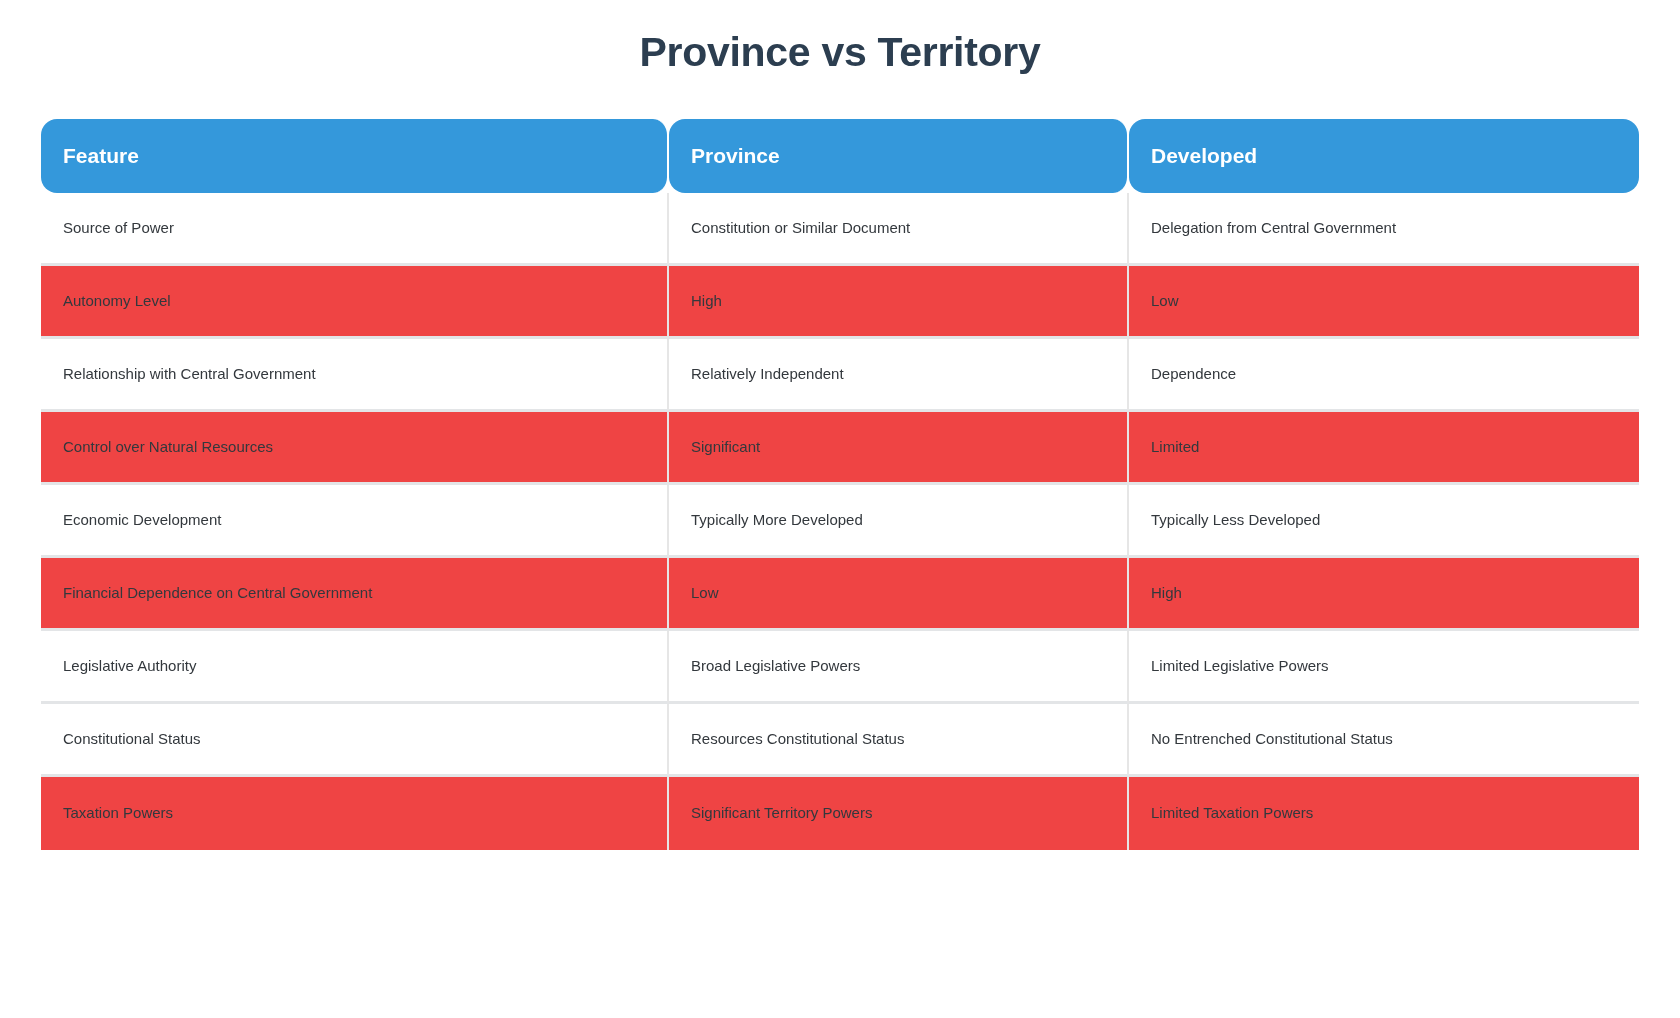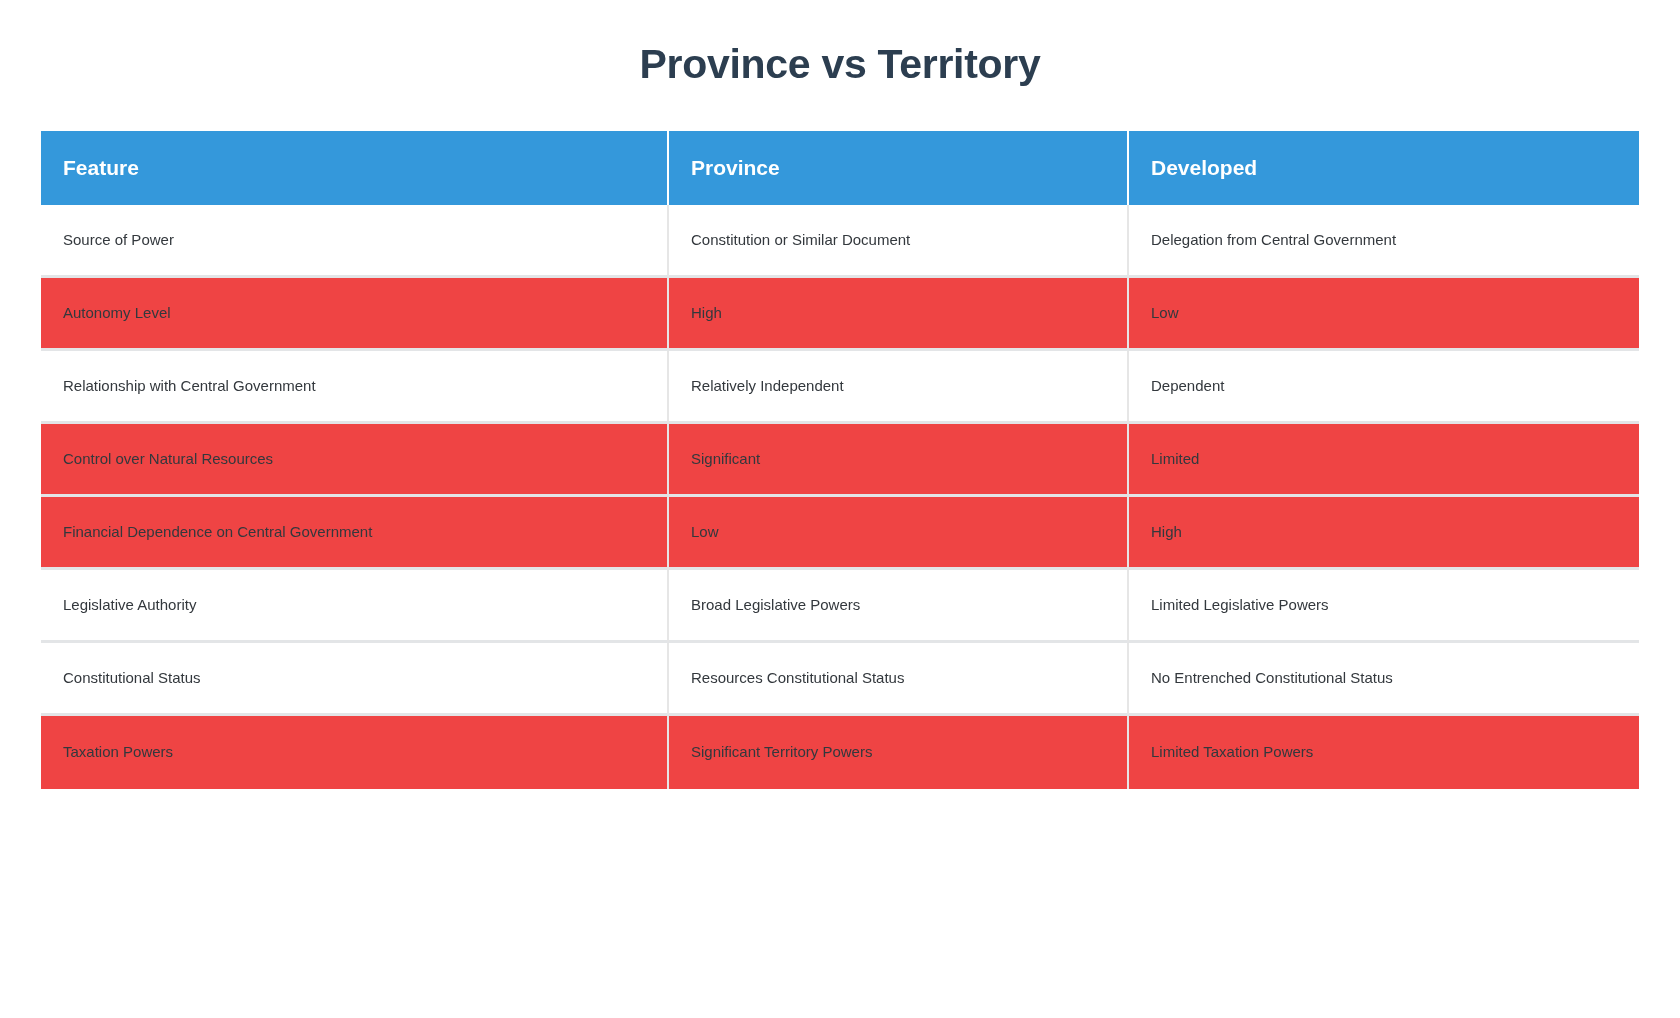--- a/index.html
+++ b/index.html
@@ -19,21 +19,21 @@
     height: 1018px;
     box-sizing: border-box;
     position: relative;
   }
   .title {
     text-align: center;
     font-size: 41px;
     font-weight: bold;
     color: #2c3e50;
     letter-spacing: -0.3px;
-    margin: 12px;
+    margin: 0;
     padding-top: 30px;
     padding-bottom: 0;
     line-height: 1.1;
   }
   .table-wrap {
     margin: 0 auto;
     width: 1598px;
     margin-top: 44px;
   }
   table.cmp {
@@ -50,20 +50,21 @@
     background: #3498db;
     color: #ffffff;
     font-size: 21px;
     font-weight: bold;
     text-align: left;
     padding: 24px 4px 25px 22px;
     box-sizing: border-box;
     border-right: 2px solid #ffffff;
     vertical-align: middle;
     line-height: 1.2;
+    border-radius: 16px;
   }
   table.cmp thead th:last-child {
     border-right: none;
   }
 
   table.cmp tbody td {
     font-size: 15px;
     color: #33383d;
     text-align: left;
     padding: 0 18px 0 22px;
@@ -115,26 +116,31 @@
             <td>Delegation from Central Government</td>
           </tr>
           <tr class="alt">
             <td>Autonomy Level</td>
             <td>High</td>
             <td>Low</td>
           </tr>
           <tr>
             <td>Relationship with Central Government</td>
             <td>Relatively Independent</td>
-            <td>Dependent</td>
+            <td>Dependence</td>
           </tr>
           <tr class="alt">
             <td>Control over Natural Resources</td>
             <td>Significant</td>
             <td>Limited</td>
+          </tr>
+          <tr>
+            <td>Economic Development</td>
+            <td>Typically More Developed</td>
+            <td>Typically Less Developed</td>
           </tr>
           <tr class="alt">
             <td>Financial Dependence on Central Government</td>
             <td>Low</td>
             <td>High</td>
           </tr>
           <tr>
             <td>Legislative Authority</td>
             <td>Broad Legislative Powers</td>
             <td>Limited Legislative Powers</td>

